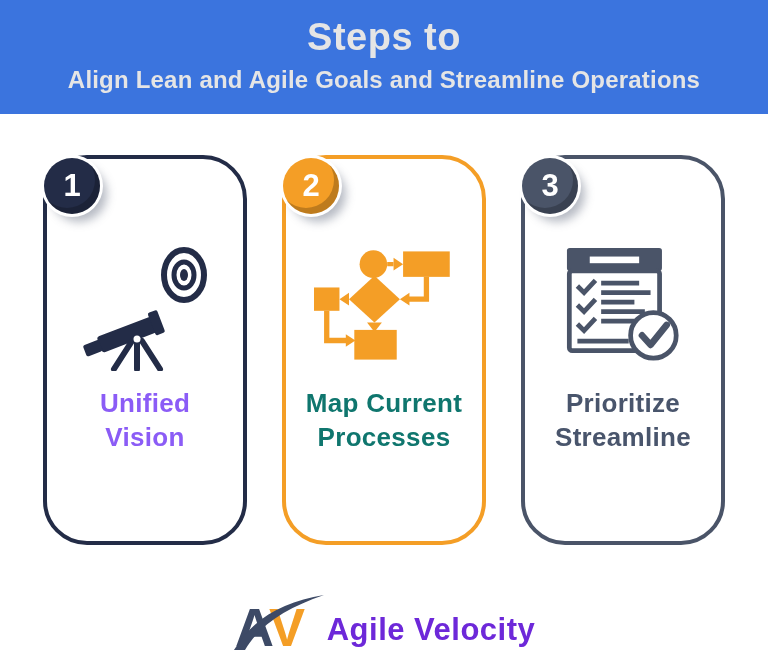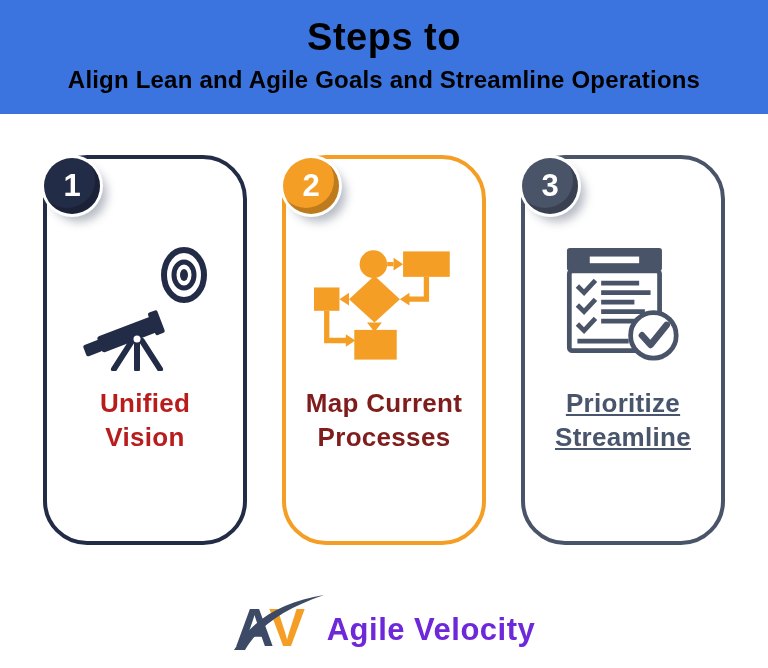--- a/index.html
+++ b/index.html
@@ -7,21 +7,21 @@
     width:768px;height:668px;
     font-family:"Liberation Sans", sans-serif;
     background:#ffffff;
     overflow:hidden;
   }
   .page{position:relative;width:768px;height:668px;background:#ffffff;}
 
   
   .banner{
     position:absolute;top:0;left:0;width:768px;height:114px;
-    text-align:center;color:#000000;
+    text-align:center;color:#e5e5e5;
   }
   .banner .title{
     padding-top:16px;
     font-size:38px;font-weight:800;letter-spacing:0.5px;
   }
   .banner .subtitle{
     margin-top:7px;
     font-size:24px;font-weight:700;letter-spacing:0.2px;
   }
 
@@ -98,21 +98,21 @@
             <rect x="84" y="82" width="10" height="24" rx="2"></rect>
             <rect x="12" y="89" width="17" height="12" rx="2"></rect>
           </g>
 
           <path d="M62,102 L44,130" stroke="currentColor" stroke-width="6" stroke-linecap="round"></path>
           <path d="M67,102 L67,130" stroke="currentColor" stroke-width="6" stroke-linecap="round"></path>
           <path d="M72,102 L90,130" stroke="currentColor" stroke-width="6" stroke-linecap="round"></path>
           <circle cx="67" cy="100" r="3.5" fill="#ffffff"></circle>
         </svg>
       </div>
-      <div class="card-label" style="color: #b91c1c;">
+      <div class="card-label" style="color: #8b5cf6;">
         <span>Unified</span>
         <span>Vision</span>
       </div>
     </section>
 
     <section class="card" style="border-color: rgb(244, 158, 38);">
       <div class="badge" style="background-color: rgb(244, 158, 38);">
         <span>2</span>
       </div>
       <div class="icon-wrap" style="color: rgb(244, 158, 38);">
@@ -135,21 +135,21 @@
 
             <path d="M12,60 v28 h20" stroke="currentColor" stroke-width="5" fill="none"></path>
             <polygon points="30,82 39,88 30,94"></polygon>
 
             <polygon points="50,71 57,80 64,71"></polygon>
 
             <rect x="38" y="78" width="40" height="28"></rect>
           </g>
         </svg>
       </div>
-      <div class="card-label" style="color: #7f1d1d;">
+      <div class="card-label" style="color: #0f766e;">
         <span>Map Current</span>
         <span>Processes</span>
       </div>
     </section>
 
     <section class="card" style="border-color: rgb(74, 84, 104);">
       <div class="badge" style="background-color: rgb(74, 84, 104);">
         <span>3</span>
       </div>
       <div class="icon-wrap" style="color: rgb(74, 84, 104);">
@@ -169,21 +169,21 @@
             <path d="M38,67 h46"></path>
             <path d="M13,80 l7,7 l12,-13"></path>
             <path d="M38,77 h40"></path>
             <path d="M13,98 h54"></path>
           </g>
 
           <circle cx="93" cy="92" r="24" fill="#ffffff" stroke="currentColor" stroke-width="5"></circle>
           <path d="M81,92 l9,10 l17,-21" stroke="currentColor" stroke-width="7" fill="none" stroke-linecap="round" stroke-linejoin="round"></path>
         </svg>
       </div>
-      <div class="card-label" style="color: rgb(73, 85, 108); text-decoration: underline;">
+      <div class="card-label" style="color: rgb(73, 85, 108);">
         <span>Prioritize</span>
         <span>Streamline</span>
       </div>
     </section>
 
   </main>
 
   <footer class="logo">
     <svg class="logo-mark" viewBox="0 0 92 58" width="92" height="58" aria-hidden="true">
       <text x="2" y="52" font-size="54" font-weight="800" font-family="Liberation Sans, sans-serif" fill="#3D4A66">A</text>

